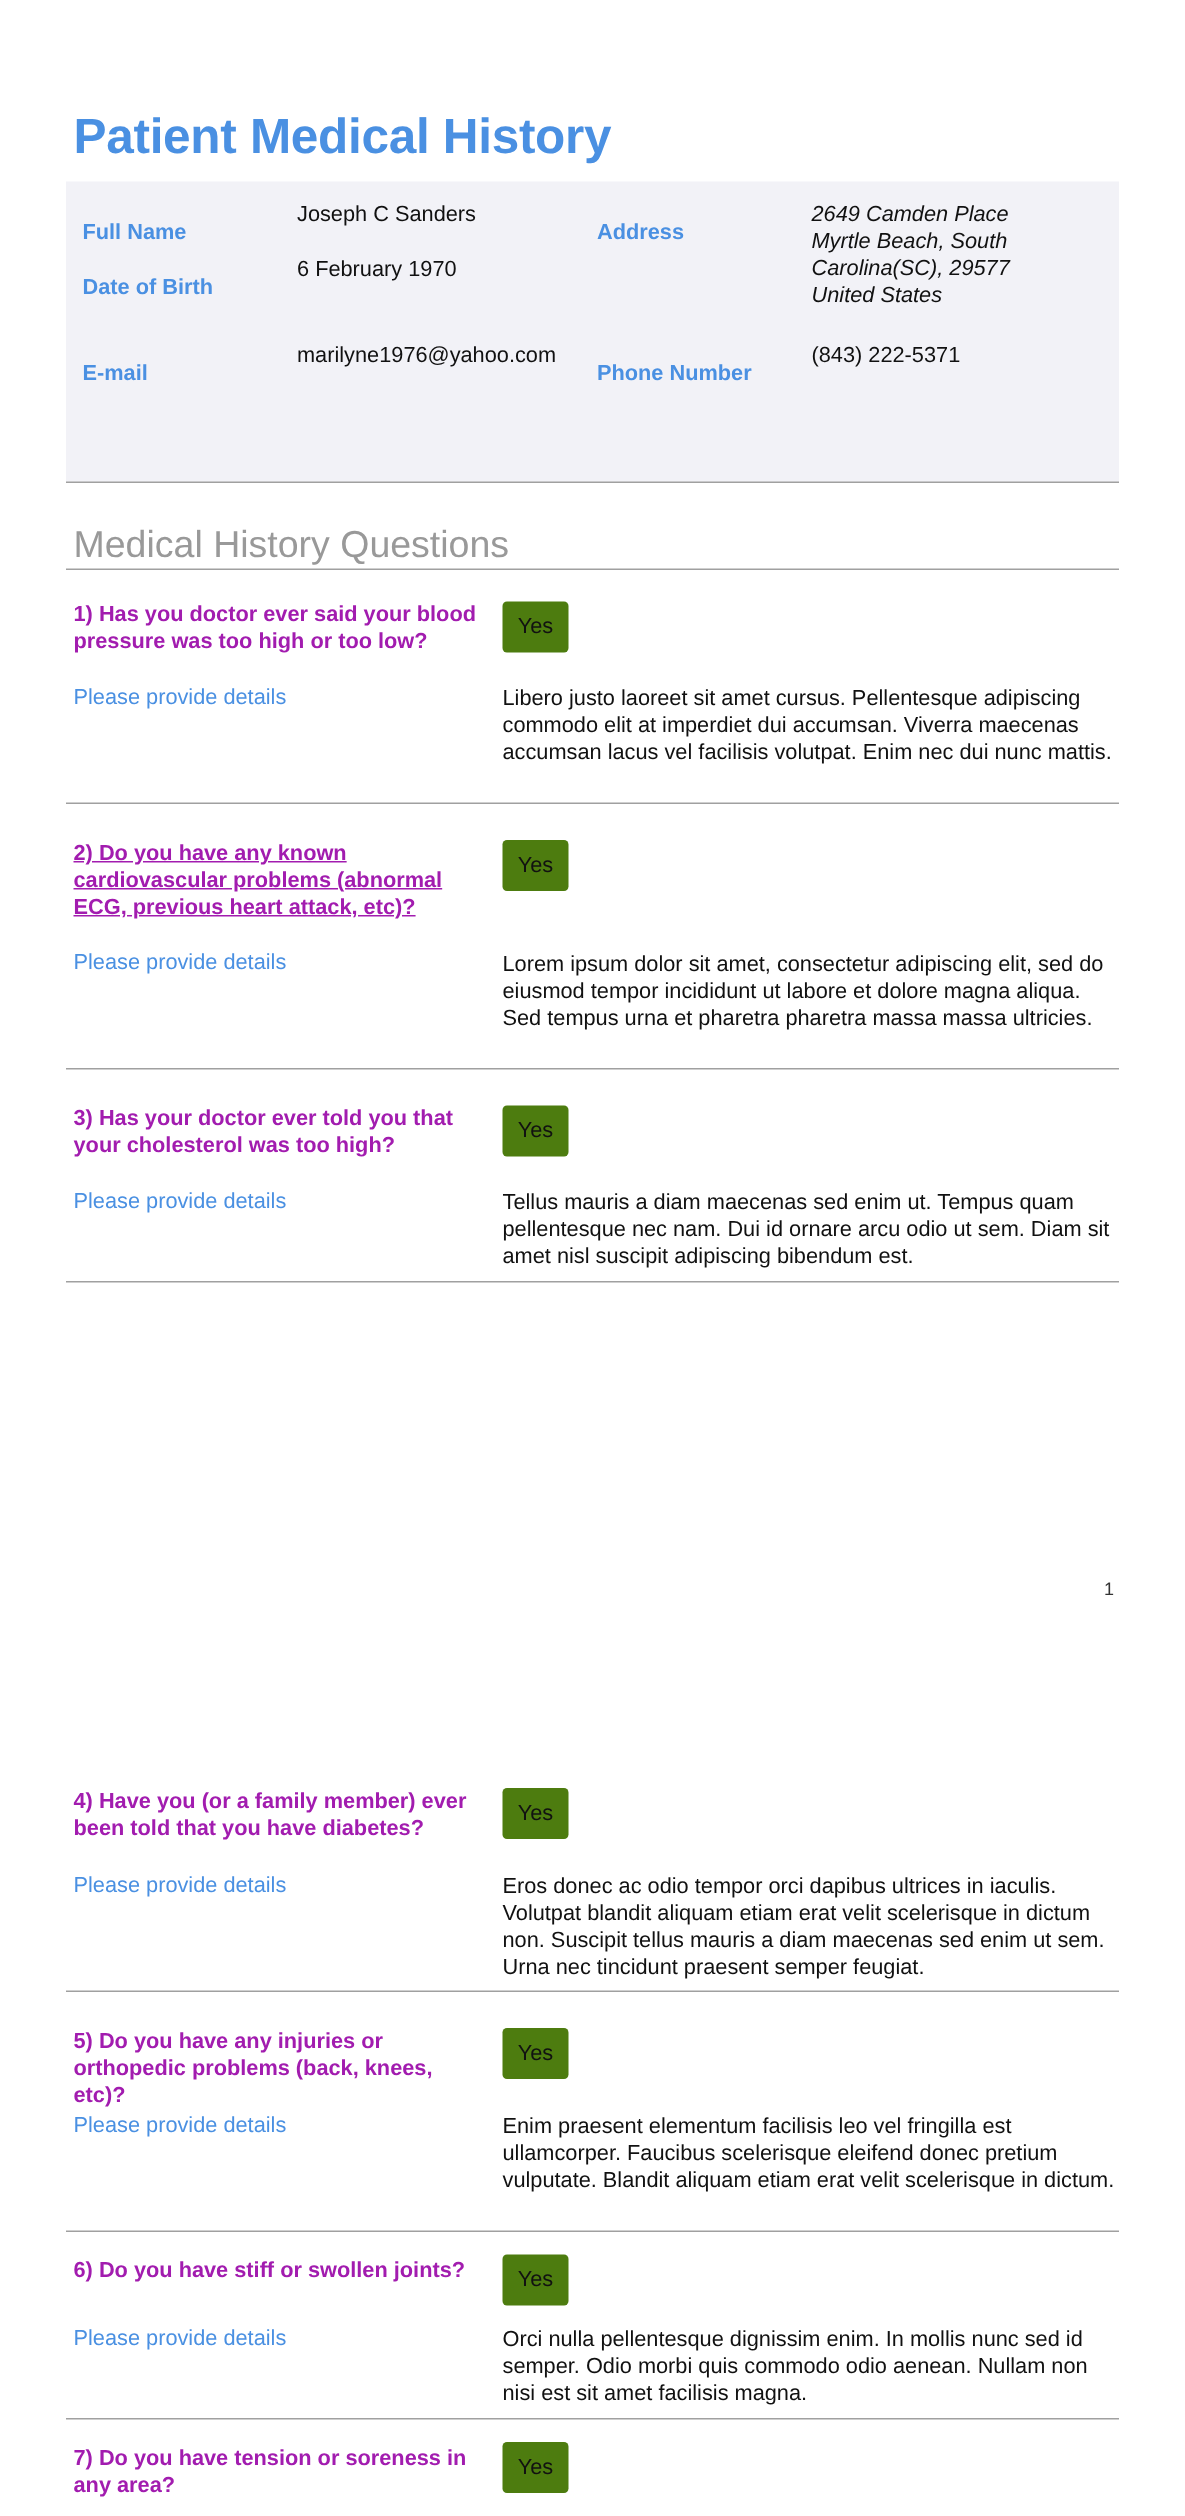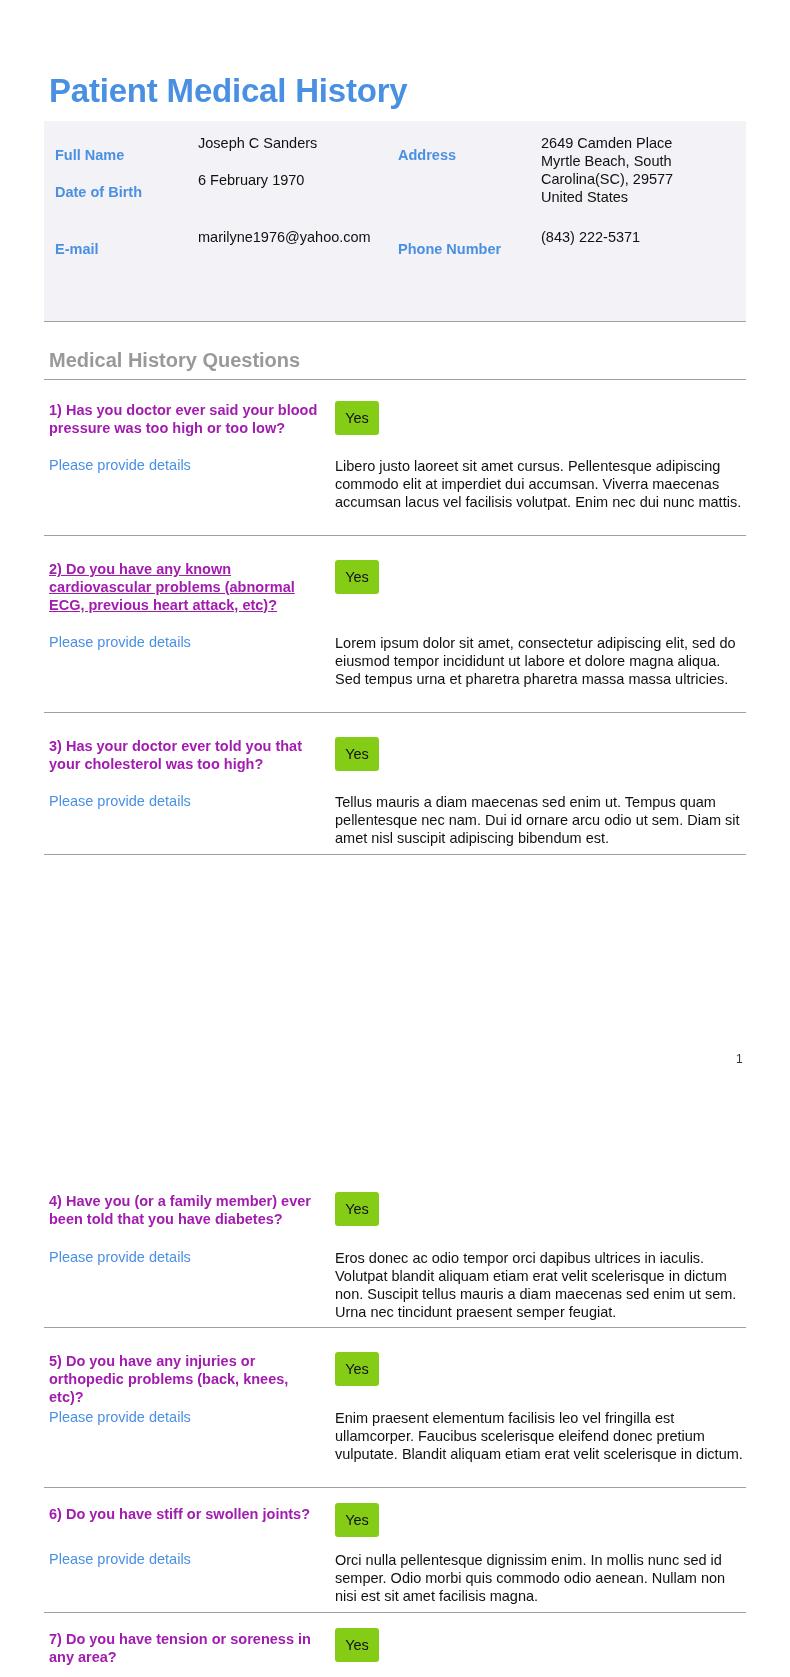--- a/index.html
+++ b/index.html
@@ -3,43 +3,43 @@
 <meta charset="utf-8">
 <style>
   html, body { margin: 0; padding: 0; background: #ffffff; }
   body { width: 790px; height: 1677px; position: relative; overflow: hidden;
          font-family: "Liberation Sans", "DejaVu Sans", sans-serif; color: #111; }
   .abs { position: absolute; }
   .title { left: 49px; top: 72px; font-size: 33px; font-weight: 700; color: #4a90e2; letter-spacing: -0.2px; }
   .info-box { left: 44px; top: 121px; width: 702px; height: 200px; background: #f2f2f7; border-bottom: 1px solid #a0a0a0; }
   .lbl { font-size: 14.5px; font-weight: 700; color: #4a90e2; margin-top: 13px; }
   .val { font-size: 14.5px; color: #111; line-height: 18px; }
-  .section-title { left: 49px; top: 349px; font-size: 20px; font-weight: 700; color: #999999; }
+  .section-title { left: 49px; top: 349px; font-size: 25px; font-weight: 400; color: #999999; }
   .hr { left: 44px; width: 702px; height: 0; border-top: 1px solid #a0a0a0; }
   .q { left: 49px; width: 275px; font-size: 14.5px; font-weight: 700; color: #a21caf; line-height: 18px; }
-  .ans { left: 335px; width: 44px; height: 34px; background: #84cc16; border-radius: 3px;
+  .ans { left: 335px; width: 44px; height: 34px; background: #4d7c0f; border-radius: 3px;
          font-size: 14.5px; color: #111; display: flex; align-items: center; justify-content: center; }
   .details-lbl { left: 49px; font-size: 14.5px; font-weight: 400; color: #4a90e2; }
   .details { left: 335px; width: 410px; font-size: 14.5px; color: #111; line-height: 18px; }
   .page-num { left: 736px; top: 1052px; font-size: 12px; color: #333; }
 </style>
 </head>
 <body>
 
 <div class="abs title">Patient Medical History</div>
 
 <div class="abs info-box"></div>
 <div class="abs lbl" style="left:55px;top:134px;">Full Name</div>
 <div class="abs val" style="left:198px;top:134px;">Joseph C Sanders</div>
 <div class="abs lbl" style="left:55px;top:171px;">Date of Birth</div>
 <div class="abs val" style="left:198px;top:171px;">6 February 1970</div>
 <div class="abs lbl" style="left:55px;top:228px;">E-mail</div>
 <div class="abs val" style="left:198px;top:228px;">marilyne1976@yahoo.com</div>
 <div class="abs lbl" style="left:398px;top:134px;">Address</div>
-<div class="abs val" style="left:541px;top:134px;">
+<div class="abs val" style="left:541px;top:134px;font-style:italic;">
   <div>2649 Camden Place</div>
   <div>Myrtle Beach, South</div>
   <div>Carolina(SC), 29577</div>
   <div>United States</div>
 </div>
 <div class="abs lbl" style="left:398px;top:228px;">Phone Number</div>
 <div class="abs val" style="left:541px;top:228px;">(843) 222-5371</div>
 
 <div class="abs section-title">Medical History Questions</div>
 <div class="abs hr" style="top:379px;"></div>

